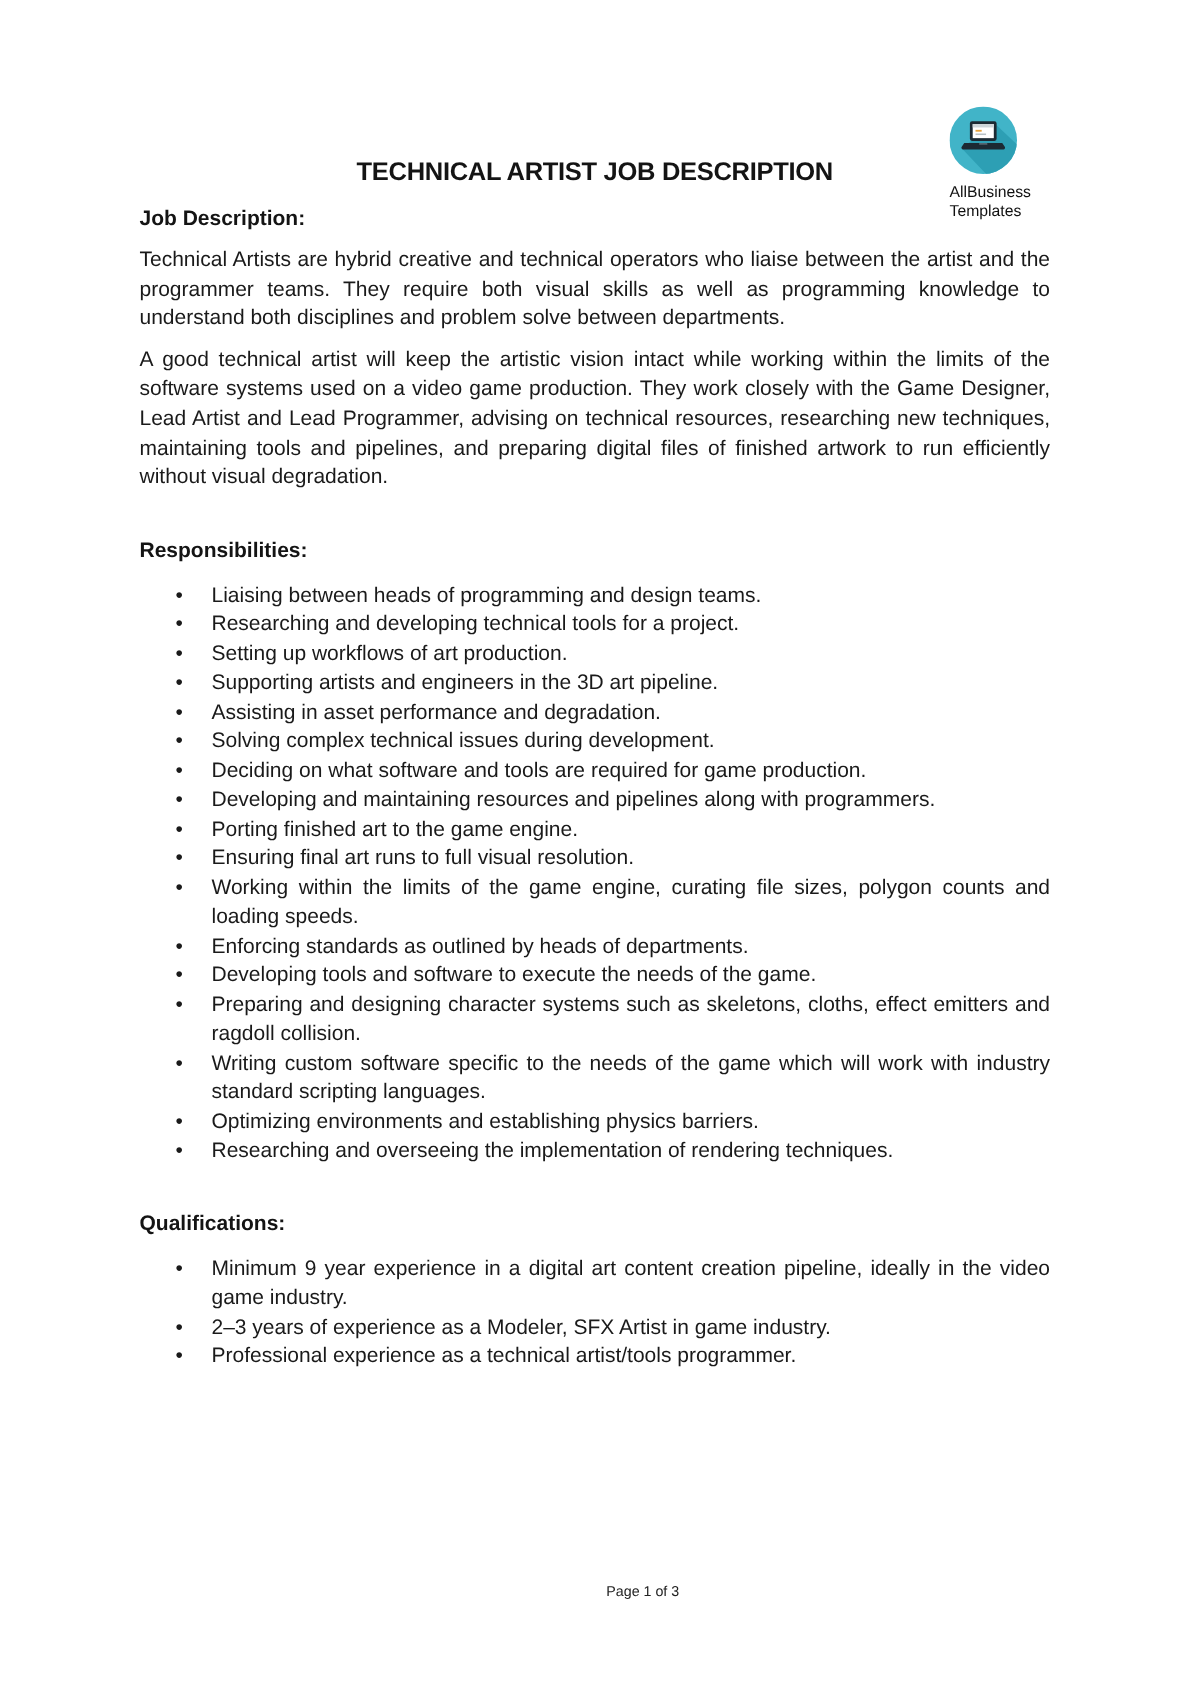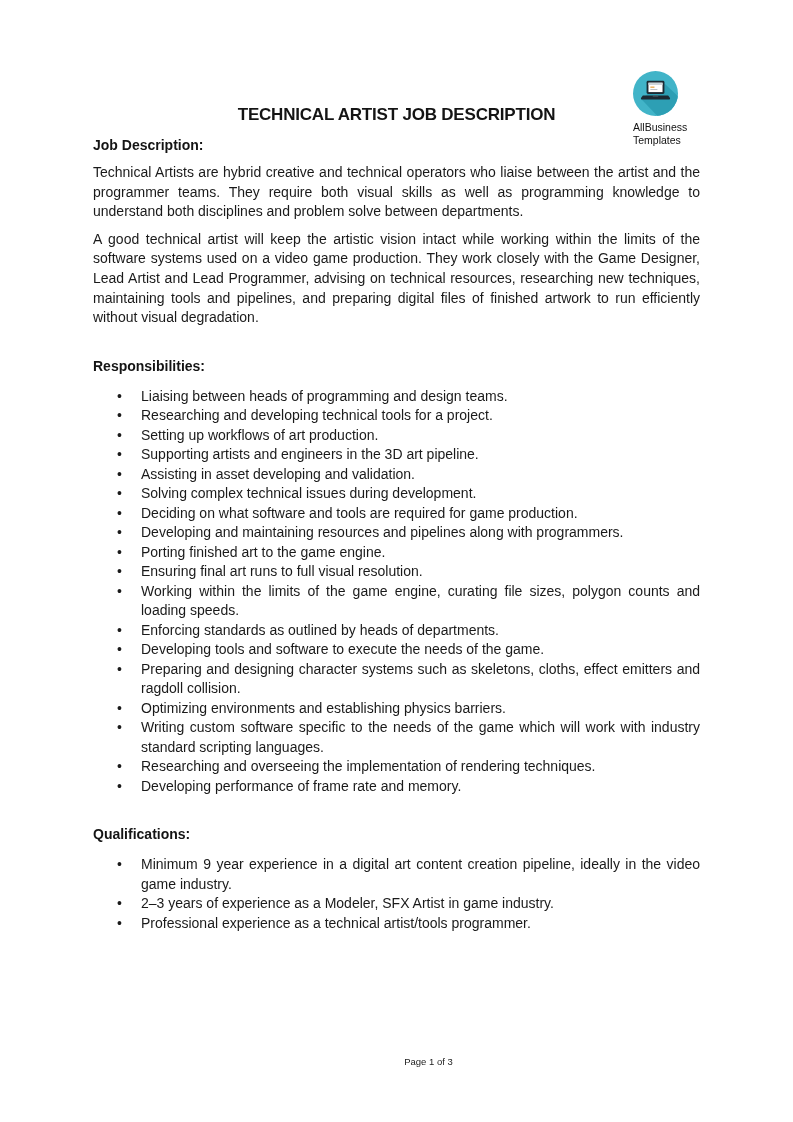--- a/index.html
+++ b/index.html
@@ -126,34 +126,33 @@
   <p class="para">Technical Artists are hybrid creative and technical operators who liaise between the artist and the programmer teams. They require both visual skills as well as programming knowledge to understand both disciplines and problem solve between departments.</p>
   <p class="para">A good technical artist will keep the artistic vision intact while working within the limits of the software systems used on a video game production. They work closely with the Game Designer, Lead Artist and Lead Programmer, advising on technical resources, researching new techniques, maintaining tools and pipelines, and preparing digital files of finished artwork to run efficiently without visual degradation.</p>
 
   <h2 class="heading heading-resp">Responsibilities:</h2>
 
   <ul class="bullets">
     <li>Liaising between heads of programming and design teams.</li>
     <li>Researching and developing technical tools for a project.</li>
     <li>Setting up workflows of art production.</li>
     <li>Supporting artists and engineers in the 3D art pipeline.</li>
-    <li>Assisting in asset developing and validation.</li>
+    <li>Assisting in asset performance and degradation.</li>
     <li>Solving complex technical issues during development.</li>
     <li>Deciding on what software and tools are required for game production.</li>
     <li>Developing and maintaining resources and pipelines along with programmers.</li>
     <li>Porting finished art to the game engine.</li>
     <li>Ensuring final art runs to full visual resolution.</li>
     <li>Working within the limits of the game engine, curating file sizes, polygon counts and loading speeds.</li>
     <li>Enforcing standards as outlined by heads of departments.</li>
     <li>Developing tools and software to execute the needs of the game.</li>
     <li>Preparing and designing character systems such as skeletons, cloths, effect emitters and ragdoll collision.</li>
+    <li>Writing custom software specific to the needs of the game which will work with industry standard scripting languages.</li>
     <li>Optimizing environments and establishing physics barriers.</li>
-    <li>Writing custom software specific to the needs of the game which will work with industry standard scripting languages.</li>
     <li>Researching and overseeing the implementation of rendering techniques.</li>
-    <li>Developing performance of frame rate and memory.</li>
   </ul>
 
   <h2 class="heading heading-qual">Qualifications:</h2>
 
   <ul class="bullets">
     <li>Minimum 9 year experience in a digital art content creation pipeline, ideally in the video game industry.</li>
     <li>2–3 years of experience as a Modeler, SFX Artist in game industry.</li>
     <li>Professional experience as a technical artist/tools programmer.</li>
   </ul>
 

